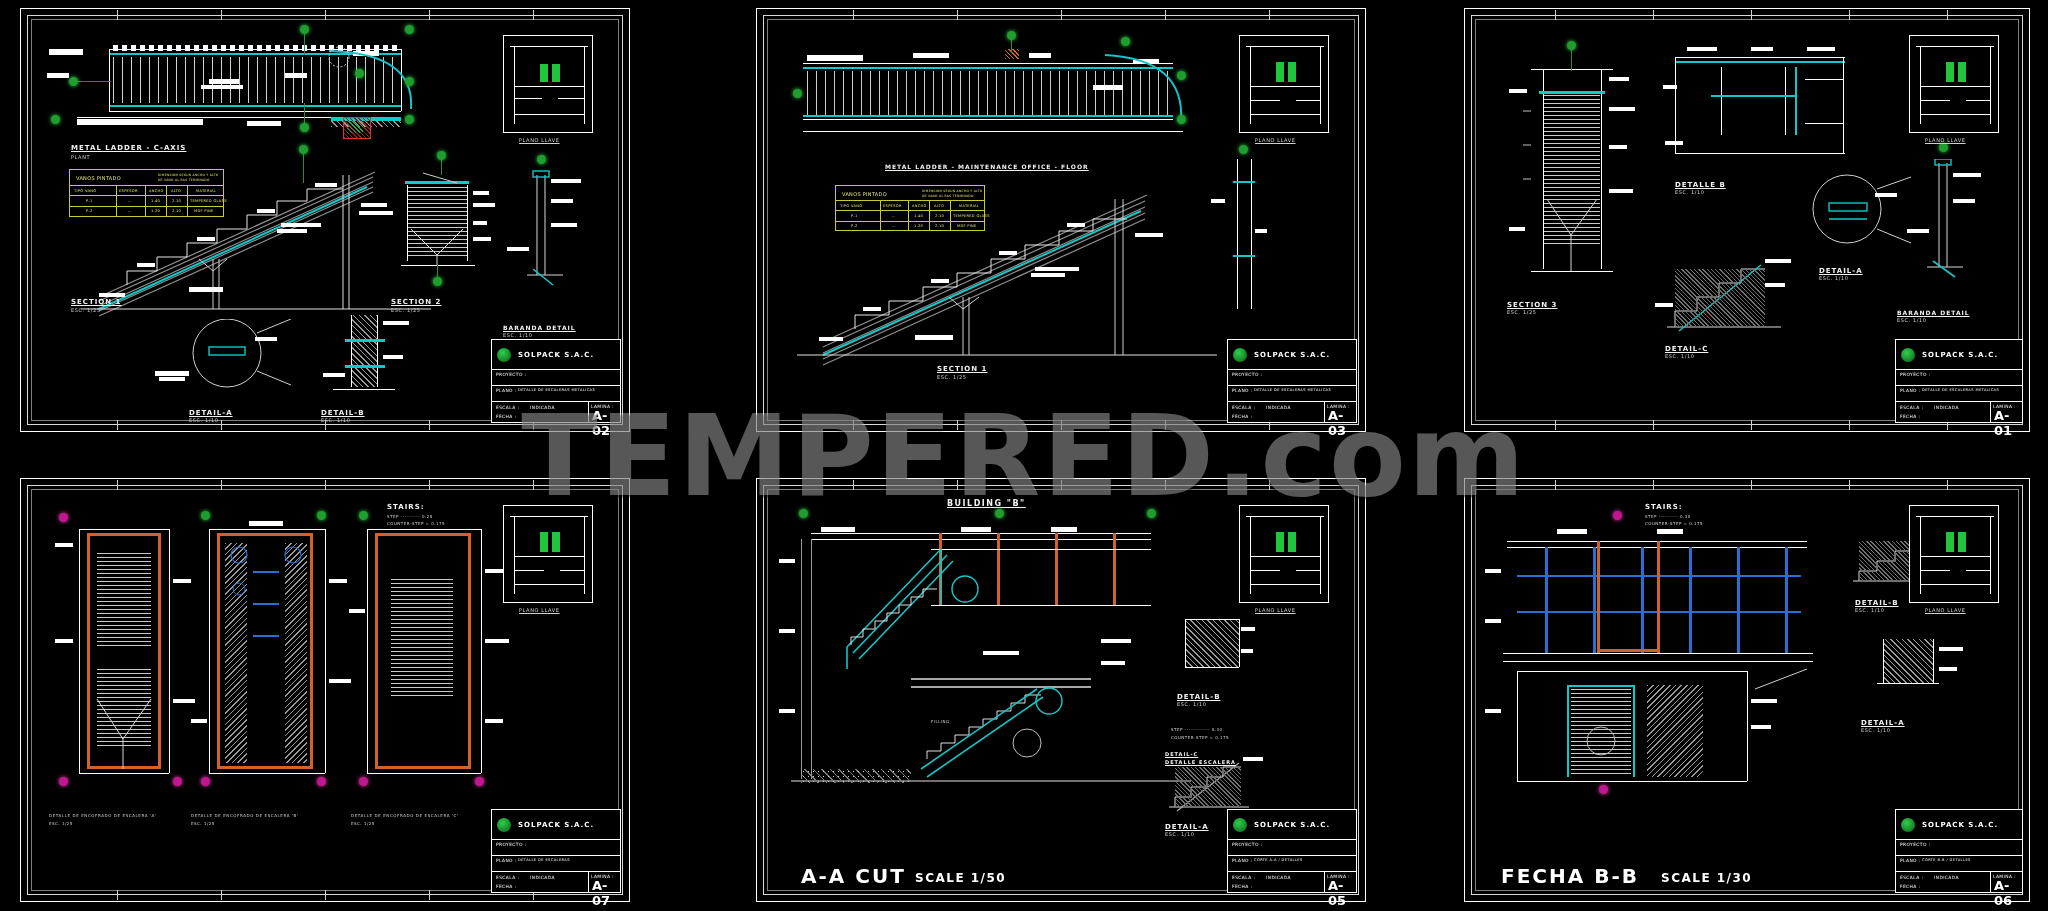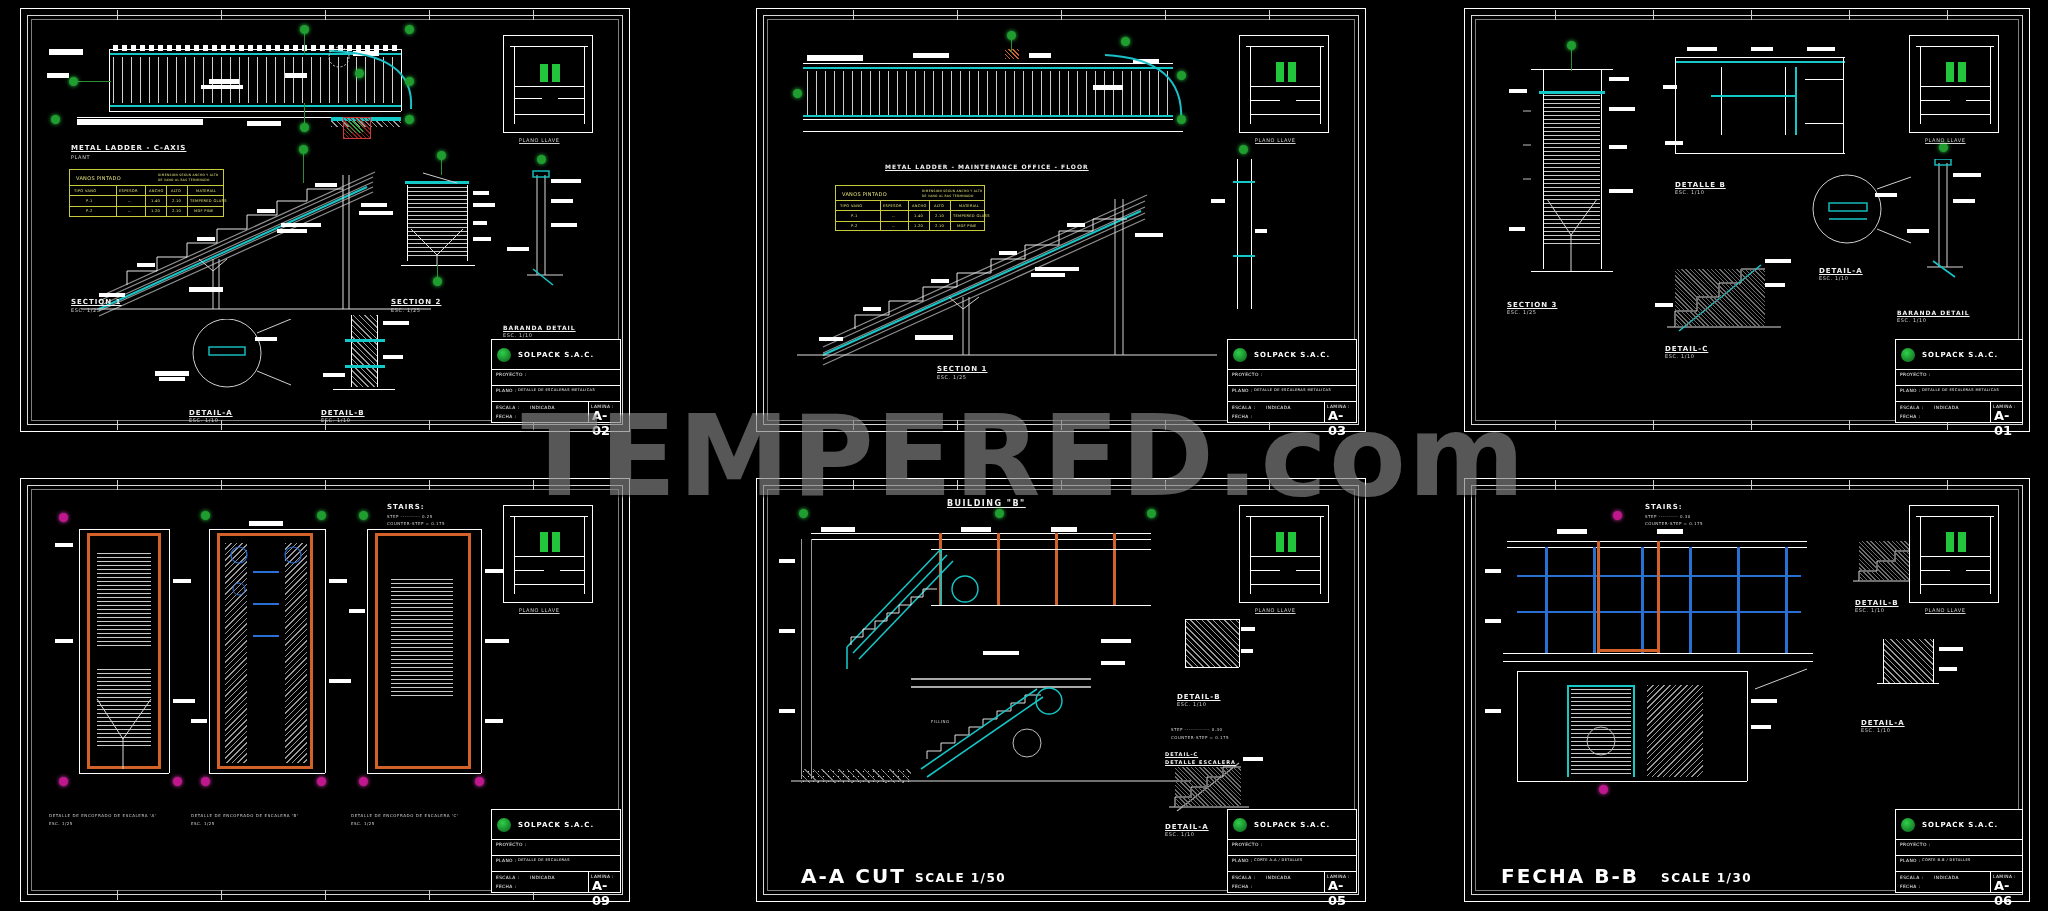--- a/index.html
+++ b/index.html
@@ -741,21 +741,21 @@
       <div class="vd" style="left:96px;top:62px;"></div>
       <div class="logo" style="left:5px;top:8px;"></div>
       <div class="co" style="left:26px;top:11px;">SOLPACK   S.A.C.</div>
       <div class="tx" style="left:4px;top:32px;">PROYECTO :</div>
       <div class="tx" style="left:4px;top:48px;">PLANO :</div>
       <div class="tx" style="left:26px;top:48px;font-size:3.6px;">DETALLE DE ESCALERAS</div>
       <div class="tx" style="left:4px;top:65px;">ESCALA :</div>
       <div class="tx" style="left:38px;top:65px;">INDICADA</div>
       <div class="tx" style="left:4px;top:74px;">FECHA :</div>
       <div class="tx" style="left:99px;top:64px;">LAMINA :</div>
-      <div class="sheetno" style="left:100px;top:68px;">A-09</div>
+      <div class="sheetno" style="left:100px;top:68px;">A-07</div>
     </div>
   </div>
 
   <div class="sheet" style="left:756px;top:478px;width:610px;height:424px;">
     <div class="inner"></div>
     <div class="inner2" style="left:10px;top:10px;right:10px;bottom:10px;border-color:#7e7e7e;"></div>
     <div class="tickrow" style="top:1px;">
       <i style="left:96px"></i>
         <i style="left:200px"></i>
         <i style="left:304px"></i>

